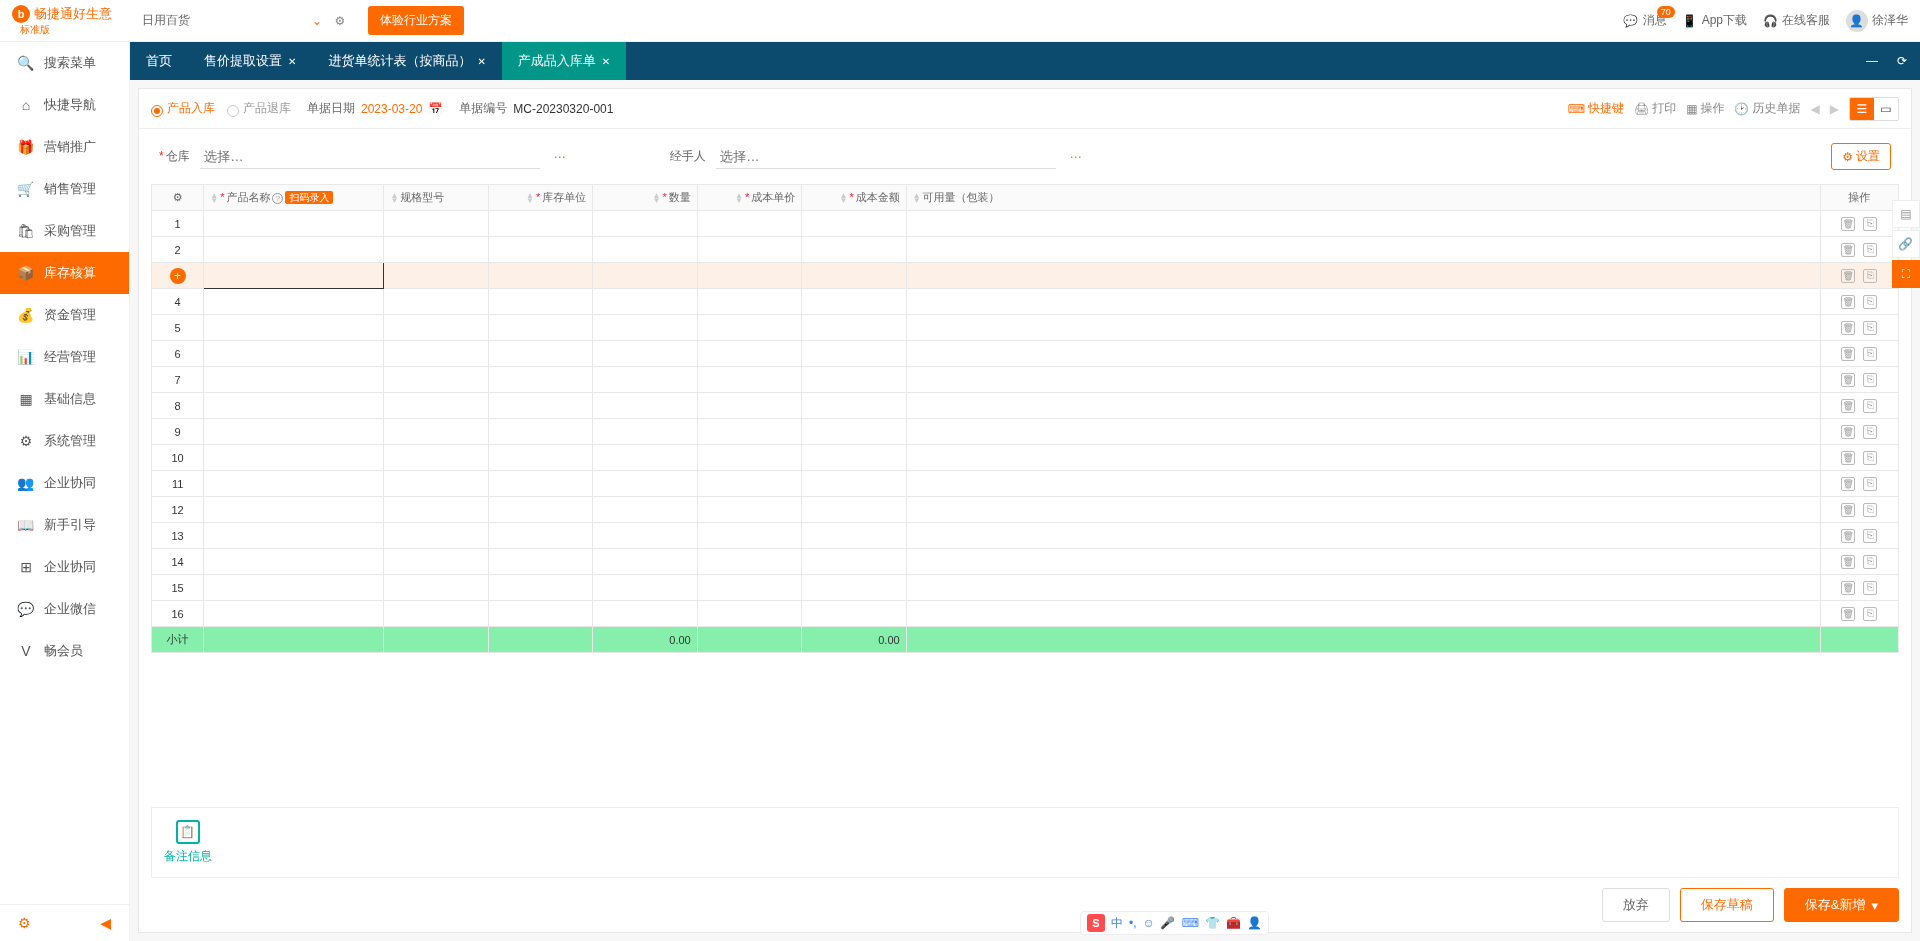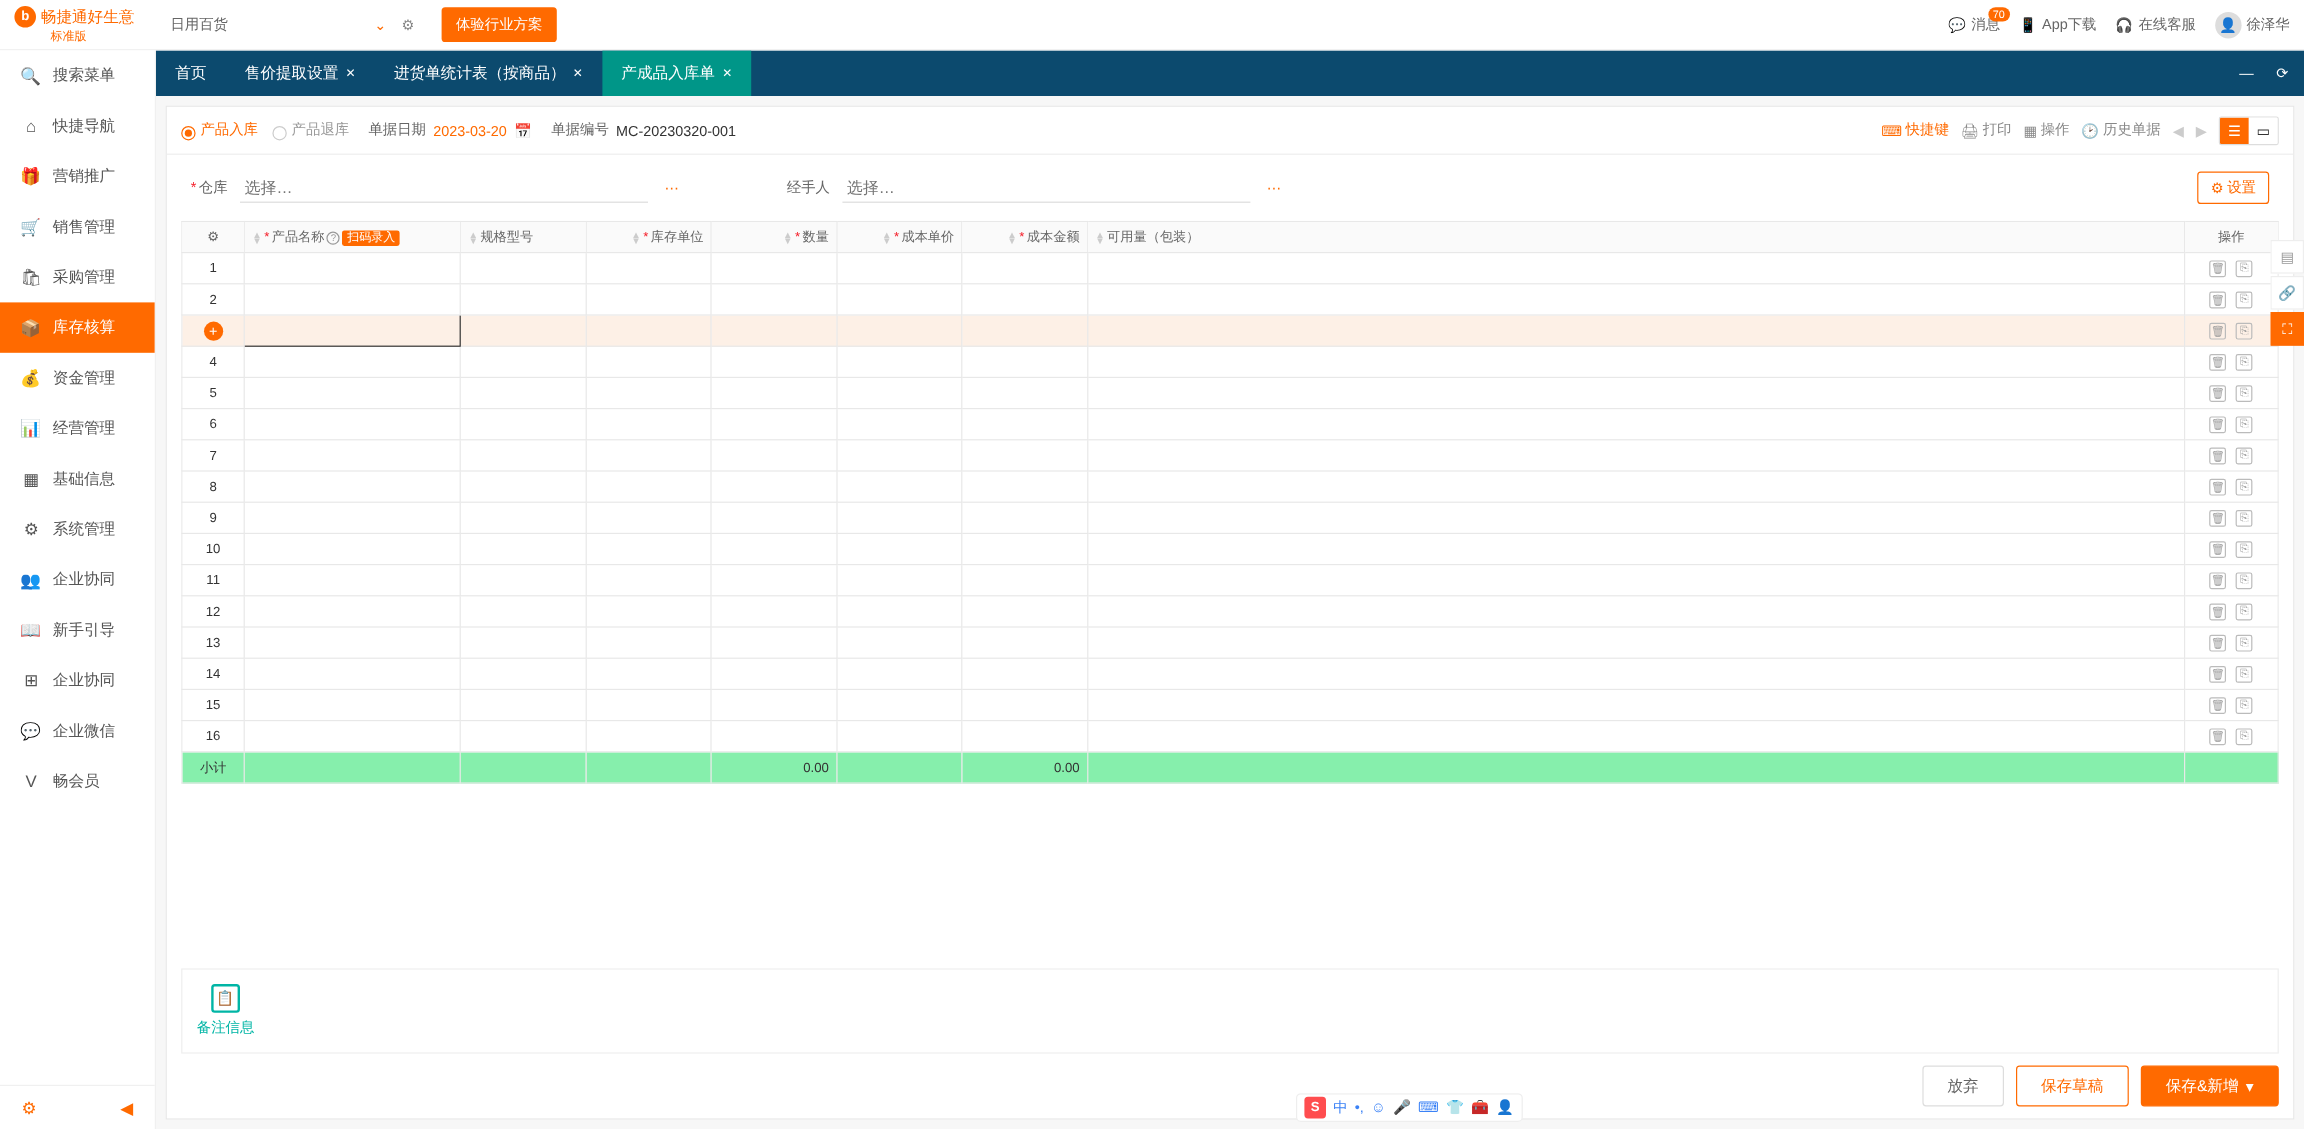--- a/index.html
+++ b/index.html
@@ -2,21 +2,21 @@
 <html><head>
 <meta charset="utf-8">
 <style>
 *{margin:0;padding:0;box-sizing:border-box;font-family:"Microsoft YaHei",Arial,sans-serif}
 body{font-size:12px;color:#333;background:#fff;overflow:hidden}
 .top-header{height:42px;display:flex;align-items:center;padding:0 12px;border-bottom:1px solid #eee}
 .logo-area{width:118px;display:flex;flex-direction:column;align-items:flex-start}
 .logo-main{display:flex;align-items:center;gap:4px}
 .logo-icon{width:18px;height:18px;background:#ff6a00;border-radius:50%;display:flex;align-items:center;justify-content:center;color:#fff;font-weight:bold;font-size:11px}
 .logo-text{color:#ff6a00;font-size:13px;font-weight:normal}
-.logo-sub{color:#ff6a00;font-size:10px;margin-left:30px}
+.logo-sub{color:#ff6a00;font-size:10px;margin-left:8px}
 .dropdown-area{display:flex;align-items:center;gap:8px;margin-left:12px}
 .dropdown-select{width:180px;height:26px;border:none;display:flex;align-items:center;justify-content:space-between;color:#666;cursor:pointer}
 .chevron-down{color:#ff6a00}
 .gear-btn{width:20px;height:20px;display:flex;align-items:center;justify-content:center;color:#888;cursor:pointer}
 .orange-btn{background:#ff6a00;color:#fff;padding:6px 12px;border-radius:3px;border:none;cursor:pointer;font-size:12px;margin-left:10px}
 .header-right{margin-left:auto;display:flex;align-items:center;gap:16px}
 .hr-item{display:flex;align-items:center;gap:4px;color:#666;cursor:pointer;position:relative}
 .badge{position:absolute;top:-6px;right:-8px;background:#ff6a00;color:#fff;font-size:9px;padding:1px 4px;border-radius:7px}
 .avatar{width:22px;height:22px;background:#ddd;border-radius:50%;display:flex;align-items:center;justify-content:center}
 .layout{display:flex;height:calc(100vh - 42px)}
@@ -44,21 +44,21 @@
 .radio-item.active{color:#ff6a00}
 .meta-item{display:flex;align-items:center;gap:6px;color:#666}
 .meta-val{color:#333}
 .date-val{color:#ff6a00}
 .header-actions{margin-left:auto;display:flex;align-items:center;gap:10px}
 .ha-link{display:flex;align-items:center;gap:3px;color:#888;cursor:pointer}
 .ha-link.orange{color:#ff6a00}
 .view-toggle{display:flex;border:1px solid #ddd;border-radius:2px;overflow:hidden}
 .vt-btn{width:24px;height:22px;display:flex;align-items:center;justify-content:center;cursor:pointer;background:#fff}
 .vt-btn.active{background:#ff6a00;color:#fff}
-.form-row{display:flex;align-items:center;padding:14px 20px;gap:30px}
+.form-row{display:flex;align-items:center;padding:14px 20px;gap:44px}
 .form-group{display:flex;align-items:center;gap:10px}
 .form-label{color:#666}
 .req{color:#f5222d;margin-right:2px}
 .form-input{width:340px;height:24px;border:none;border-bottom:1px solid #ddd;padding:0 4px;color:#999}
 .form-more{color:#ff6a00;cursor:pointer;margin-left:4px}
 .settings-btn{margin-left:auto;border:1px solid #ff6a00;color:#ff6a00;padding:4px 10px;border-radius:3px;cursor:pointer;display:flex;align-items:center;gap:3px;font-size:12px}
 .table-wrap{flex:1;overflow:auto;margin:0 12px}
 table{border-collapse:collapse;width:100%;table-layout:fixed}
 th,td{border:1px solid #e8e8e8;height:26px;padding:0 6px;font-size:11px}
 th{background:#fafafa;color:#666;font-weight:normal;text-align:left;position:relative}

